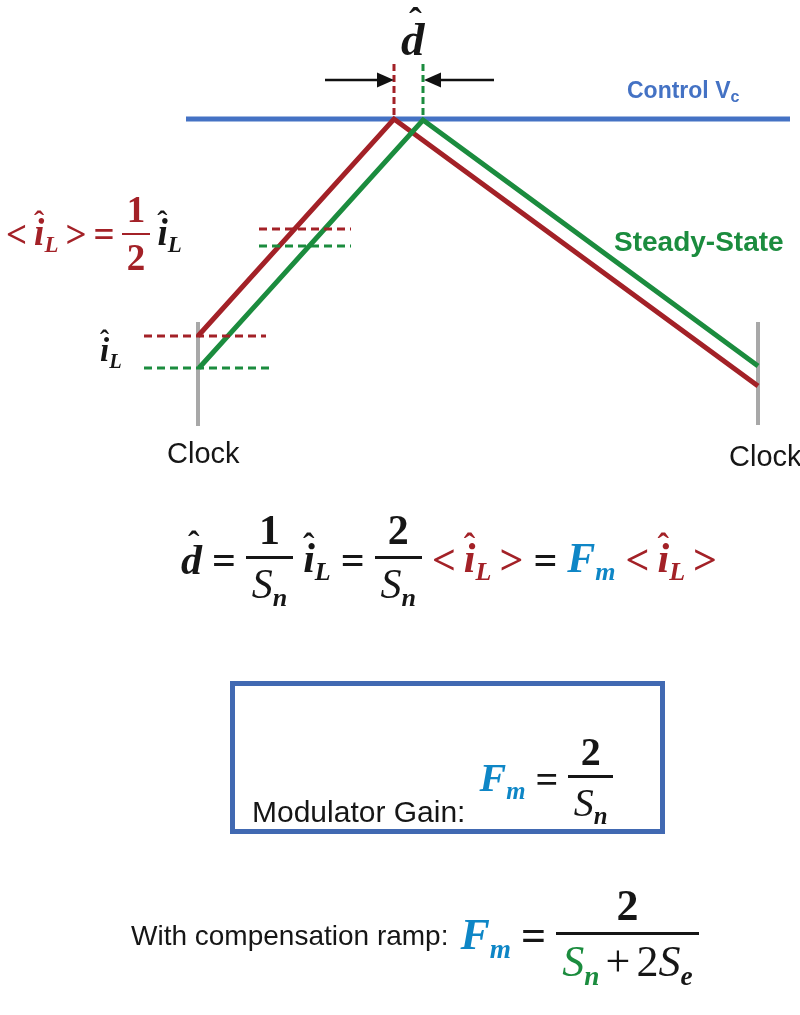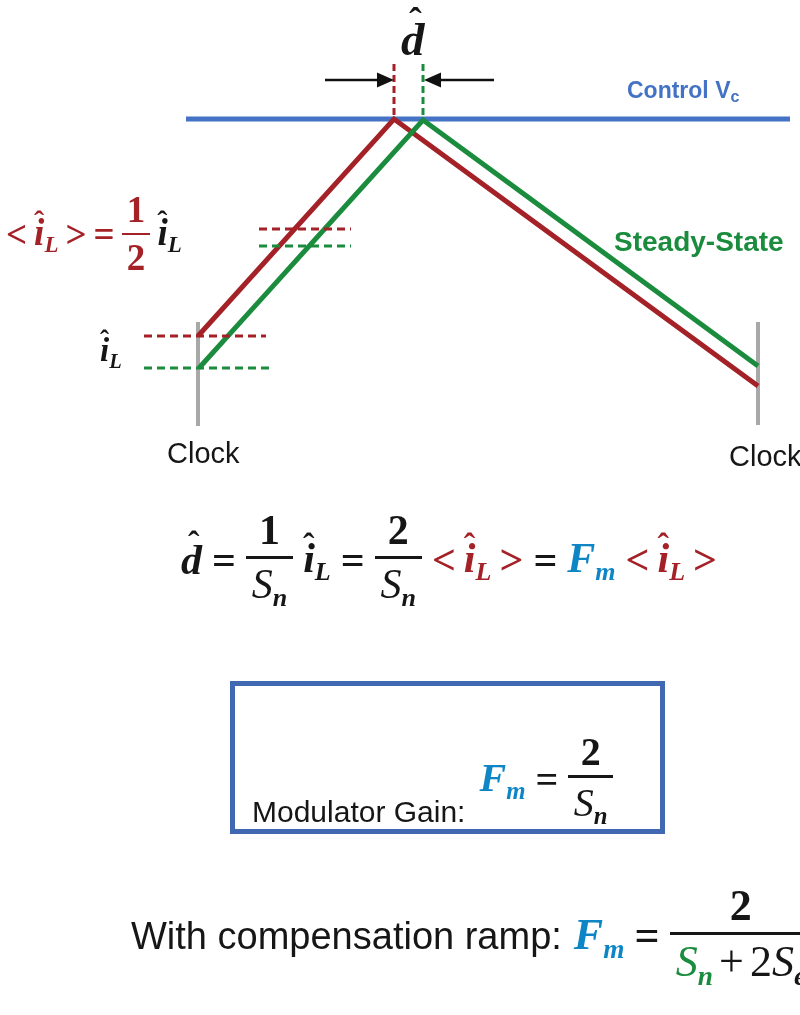--- a/index.html
+++ b/index.html
@@ -56,21 +56,21 @@
 
   #gain-box {
     left:230px; top:681px; width:435px; height:153px;
     border:5px solid var(--boxblue); display:flex; align-items:flex-end;
     gap:14px; padding-left:17px;
   }
   #gain-box .label { font-size:30px; white-space:nowrap; }
   #gain-box .math  { font-size:40px; }
 
   #comp-eq { left:131px; top:867px; height:138px; gap:12px; }
-  #comp-eq .label { font-size:38px; white-space:nowrap; }
+  #comp-eq .label { font-size:28px; white-space:nowrap; }
   #comp-eq .math  { font-size:44px; }
 
   .math { display:inline-flex; align-items:center; gap:10px; }
 </style>
 </head>
 <body>
 
 <div class="canvas">
 
   <svg class="abs" style="left:0;top:0" width="800" height="480" viewBox="0 0 800 480">

